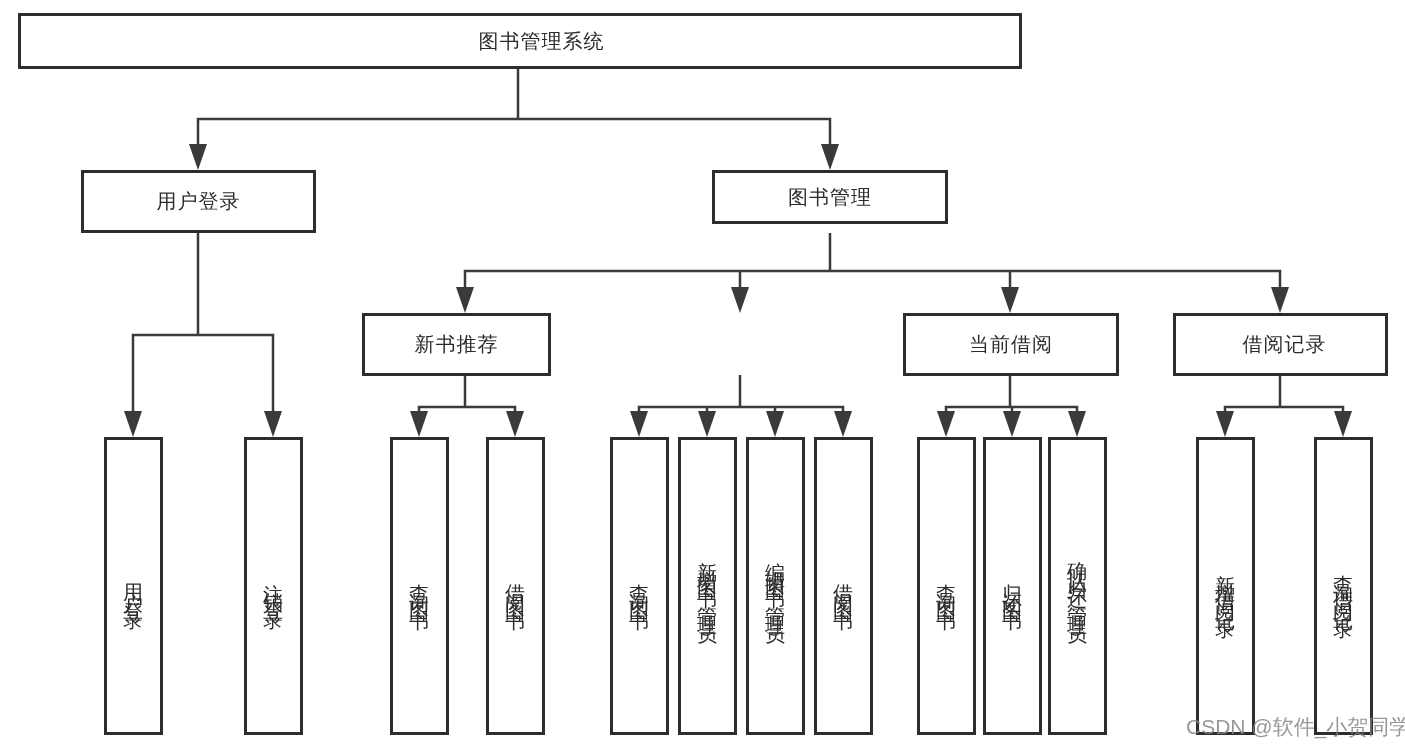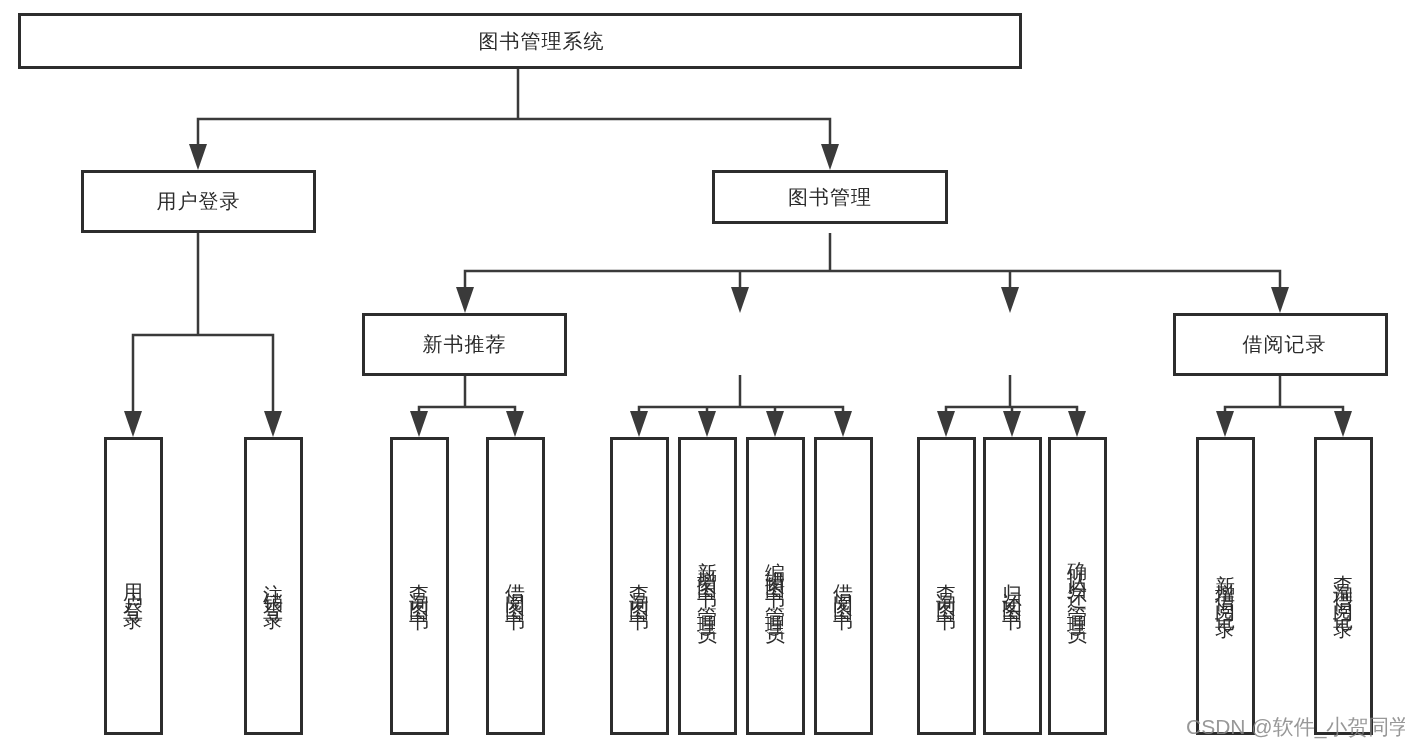--- a/index.html
+++ b/index.html
@@ -88,21 +88,22 @@
     <path class="cline" d="M1280,375 L1280,407 M1225,414 L1225,407 L1343,407 L1343,414"></path>
     <path class="ahead" d="M1216,411 h18 L1225,437 Z"></path>
     <path class="ahead" d="M1334,411 h18 L1343,437 Z"></path>
   </svg>
 
   <div class="hnode" style="left:18px;top:13px;width:1004px;height:56px;padding-left:43px;">图书管理系统</div>
 
   <div class="hnode" style="left:81px;top:170px;width:235px;height:63px;">用户登录</div>
   <div class="hnode" style="left:712px;top:170px;width:236px;height:54px;">图书管理</div>
 
-  <div class="hnode" style="left:362px;top:313px;width:205px;height:63px;">新书推荐</div>
+  <div class="hnode" style="left:362px;top:313px;width:189px;height:63px;">新书推荐</div>
+  <div class="hnode" style="left:903px;top:313px;width:216px;height:63px;">当前借阅</div>
   <div class="hnode" style="left:1173px;top:313px;width:215px;height:63px;padding-left:8px;">借阅记录</div>
 
   <div class="vnode" style="left:104px;">
     <span class="vtext">用户登录</span>
   </div>
   <div class="vnode" style="left:244px;">
     <span class="vtext">注销登录</span>
   </div>
 
   <div class="vnode" style="left:390px;">

